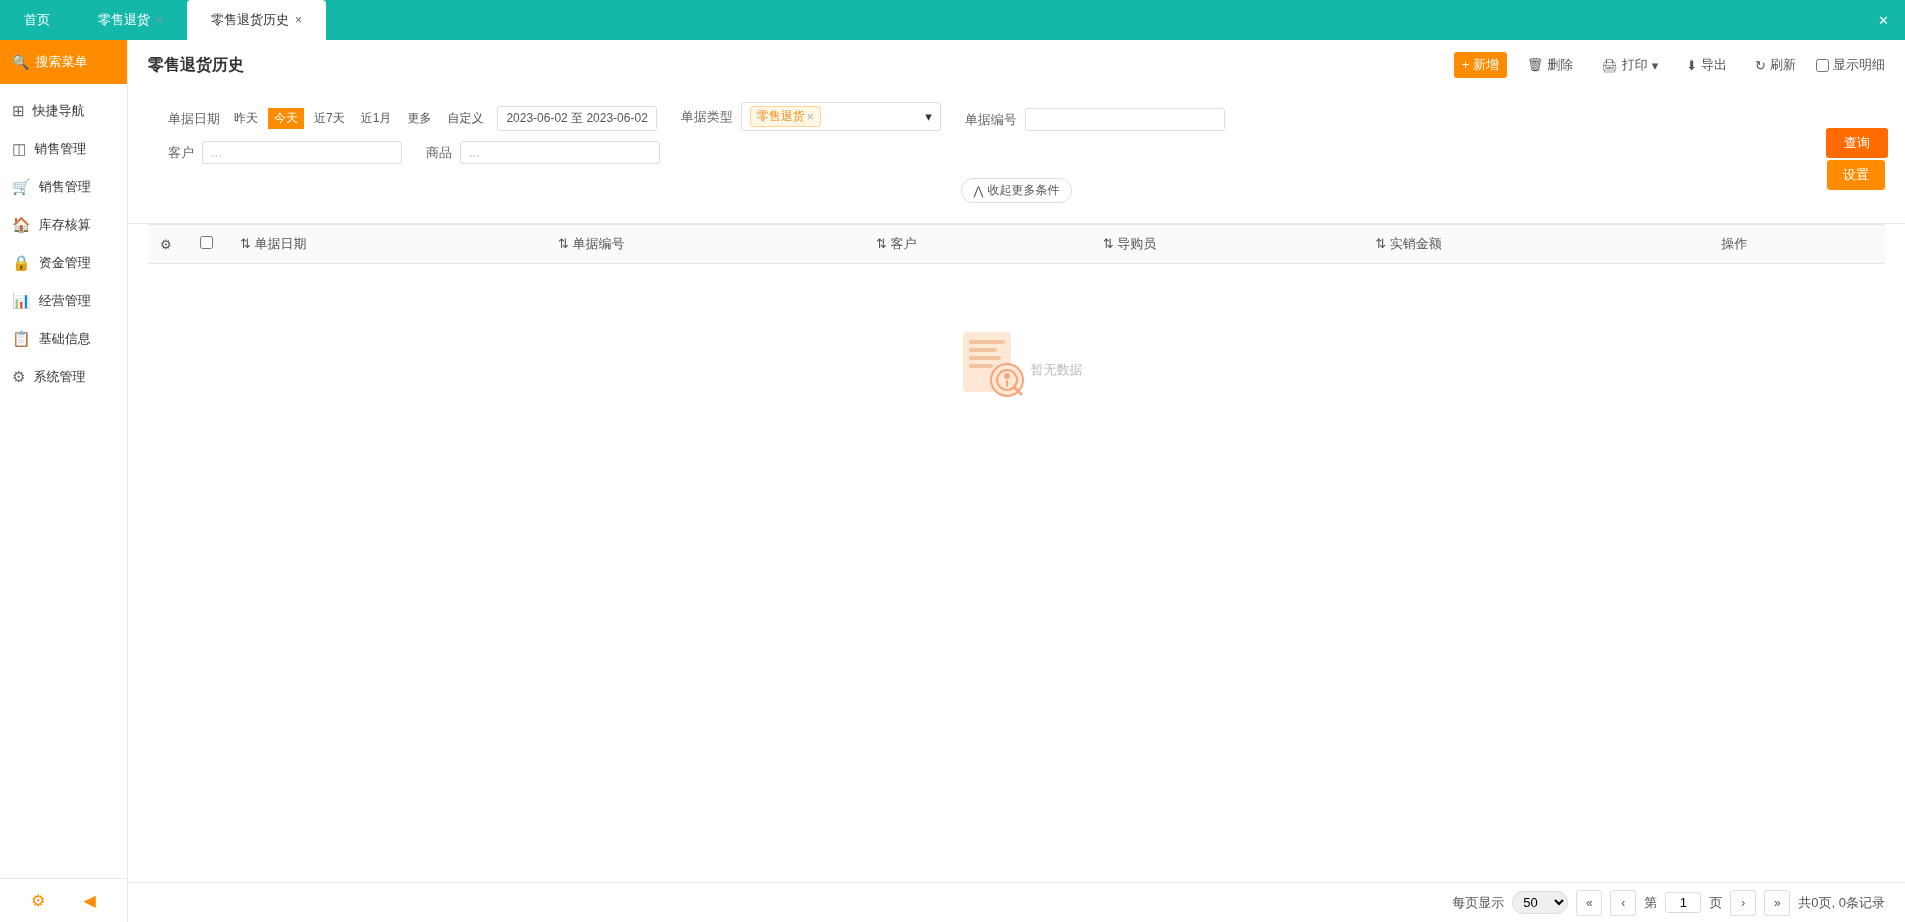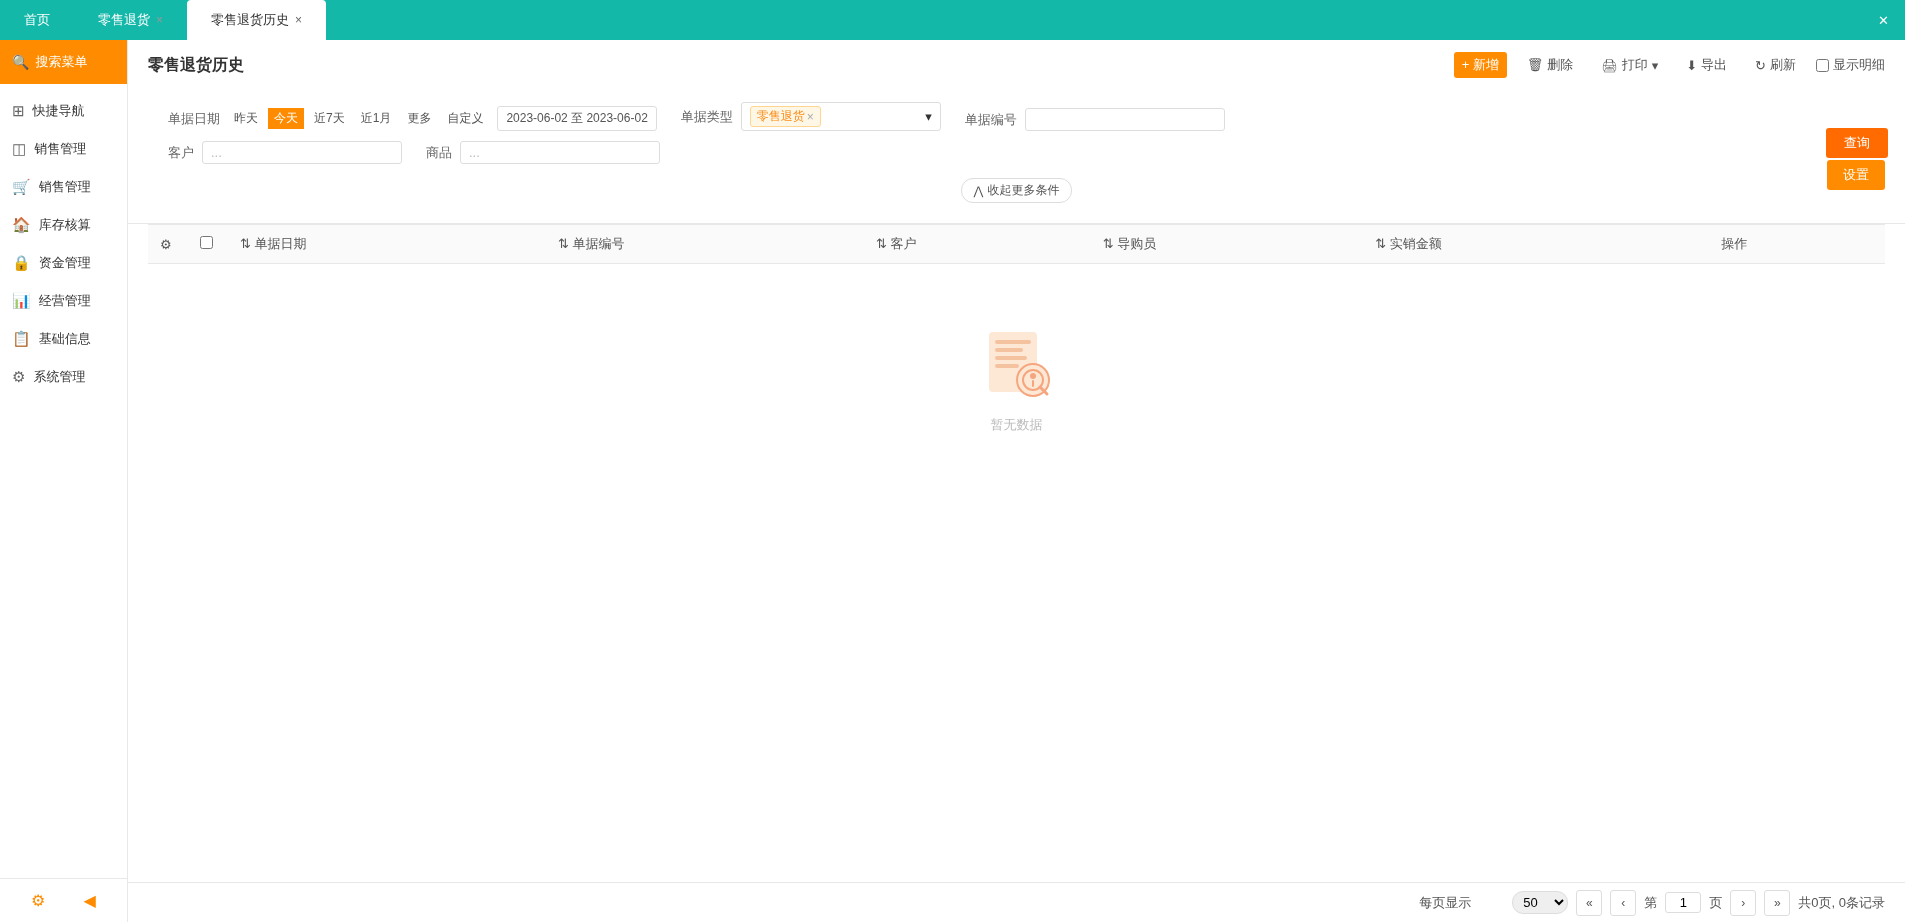--- a/index.html
+++ b/index.html
@@ -296,21 +296,21 @@
       text-align: center;
     }
     .th-checkbox {
       width: 40px;
       text-align: center;
     }
 
     
     .empty-state {
       display: flex;
-      flex-direction: column;
+      flex-direction: row;
       align-items: center;
       justify-content: center;
       padding: 60px 0;
       color: #bbb;
       font-size: 13px;
     }
     .empty-icon {
       width: 80px;
       height: 80px;
       margin-bottom: 12px;
@@ -329,21 +329,20 @@
       font-size: 13px;
       color: #555;
       flex-shrink: 0;
     }
     .page-size-select {
       border: 1px solid #ddd;
       border-radius: 11px;
       padding: 2px 6px;
       font-size: 13px;
       cursor: pointer;
-      margin-left: 33px;
     }
     .page-nav-btn {
       width: 26px;
       height: 26px;
       border: 1px solid #ddd;
       border-radius: 3px;
       background: #fff;
       cursor: pointer;
       display: flex;
       align-items: center;

